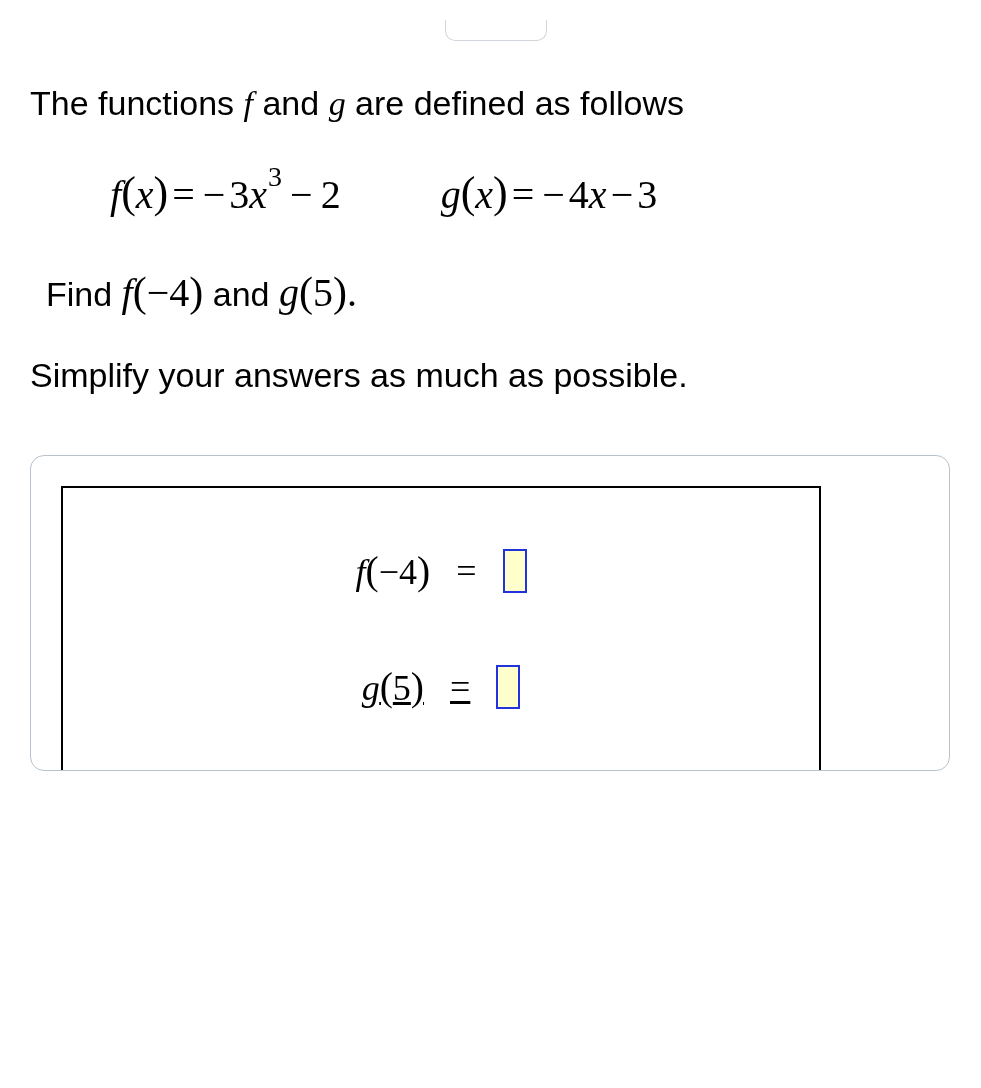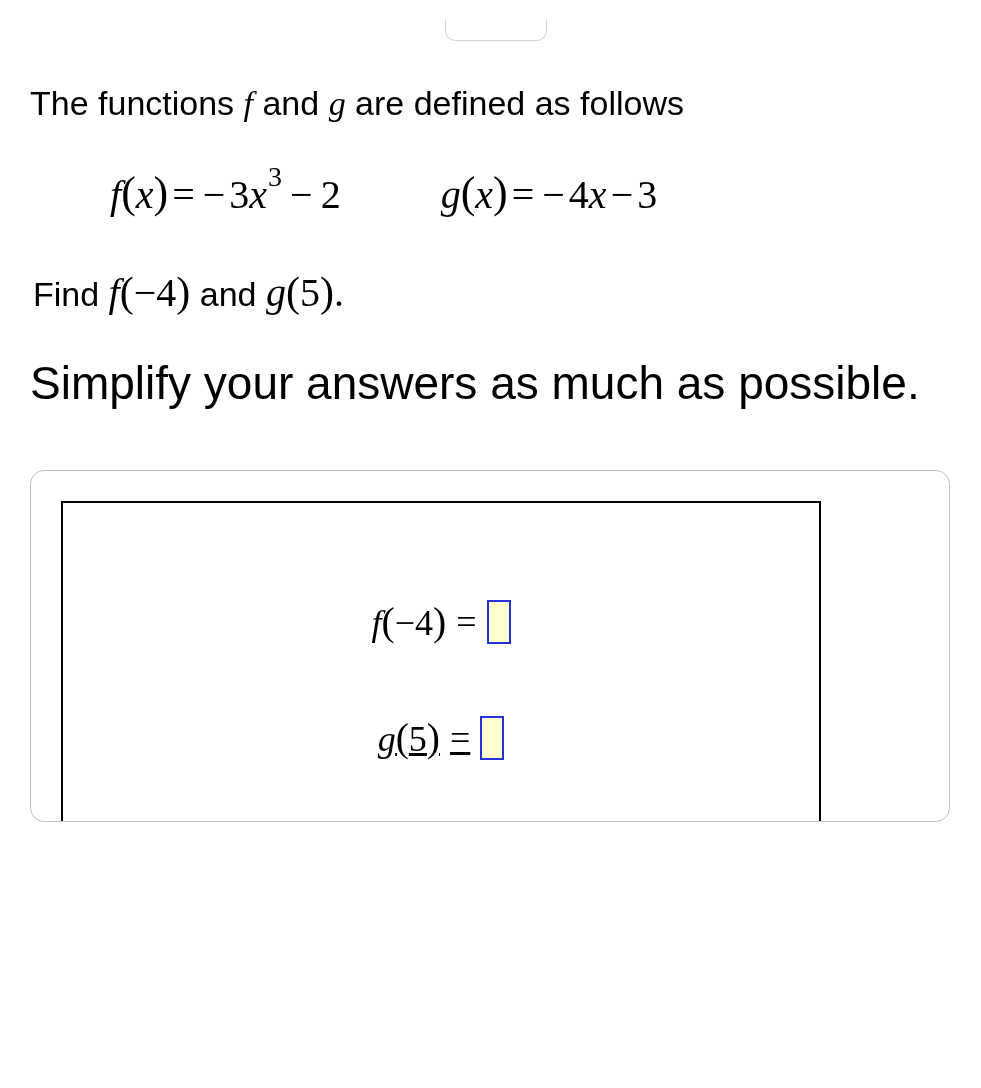--- a/index.html
+++ b/index.html
@@ -31,47 +31,47 @@
   }
   .defs .grp { display: inline-flex; align-items: flex-end; }
   .sup {
     font-size: 0.7em;
     position: relative;
     top: -0.9em;
     margin-left: 1px;
   }
   .find {
     font-size: 34px;
-    margin: 0 0 40px 3px;
+    margin: 0 0 40px 16px;
   }
   .simplify {
-    font-size: 46px;
+    font-size: 34px;
     margin: 0 0 60px 0;
   }
   .answer-panel {
     border: 1px solid #b7c2cc;
     border-radius: 14px;
     padding: 30px 30px 0 30px;
     box-sizing: border-box;
     width: 920px;
   }
   .answer-box {
     border: 2px solid #000;
     border-bottom: none;
     width: 760px;
     box-sizing: border-box;
     padding: 40px 20px 30px 20px;
   }
   .ans-row {
     display: flex;
     align-items: center;
     justify-content: center;
-    gap: 10px;
+    gap: 26px;
     font-size: 36px;
-    margin: 56px 0 70px 0;
+    margin: 20px 0 70px 0;
     font-family: "Times New Roman", Times, serif;
   }
   .ans-row:last-child { margin-bottom: 30px; text-decoration: underline; }
   .ans-label { font-style: italic; }
   .ans-label .mn, .ans-label .mo { font-style: normal; }
   .input-blank {
     display: inline-block;
     width: 24px;
     height: 44px;
     background: #ffffcc;

